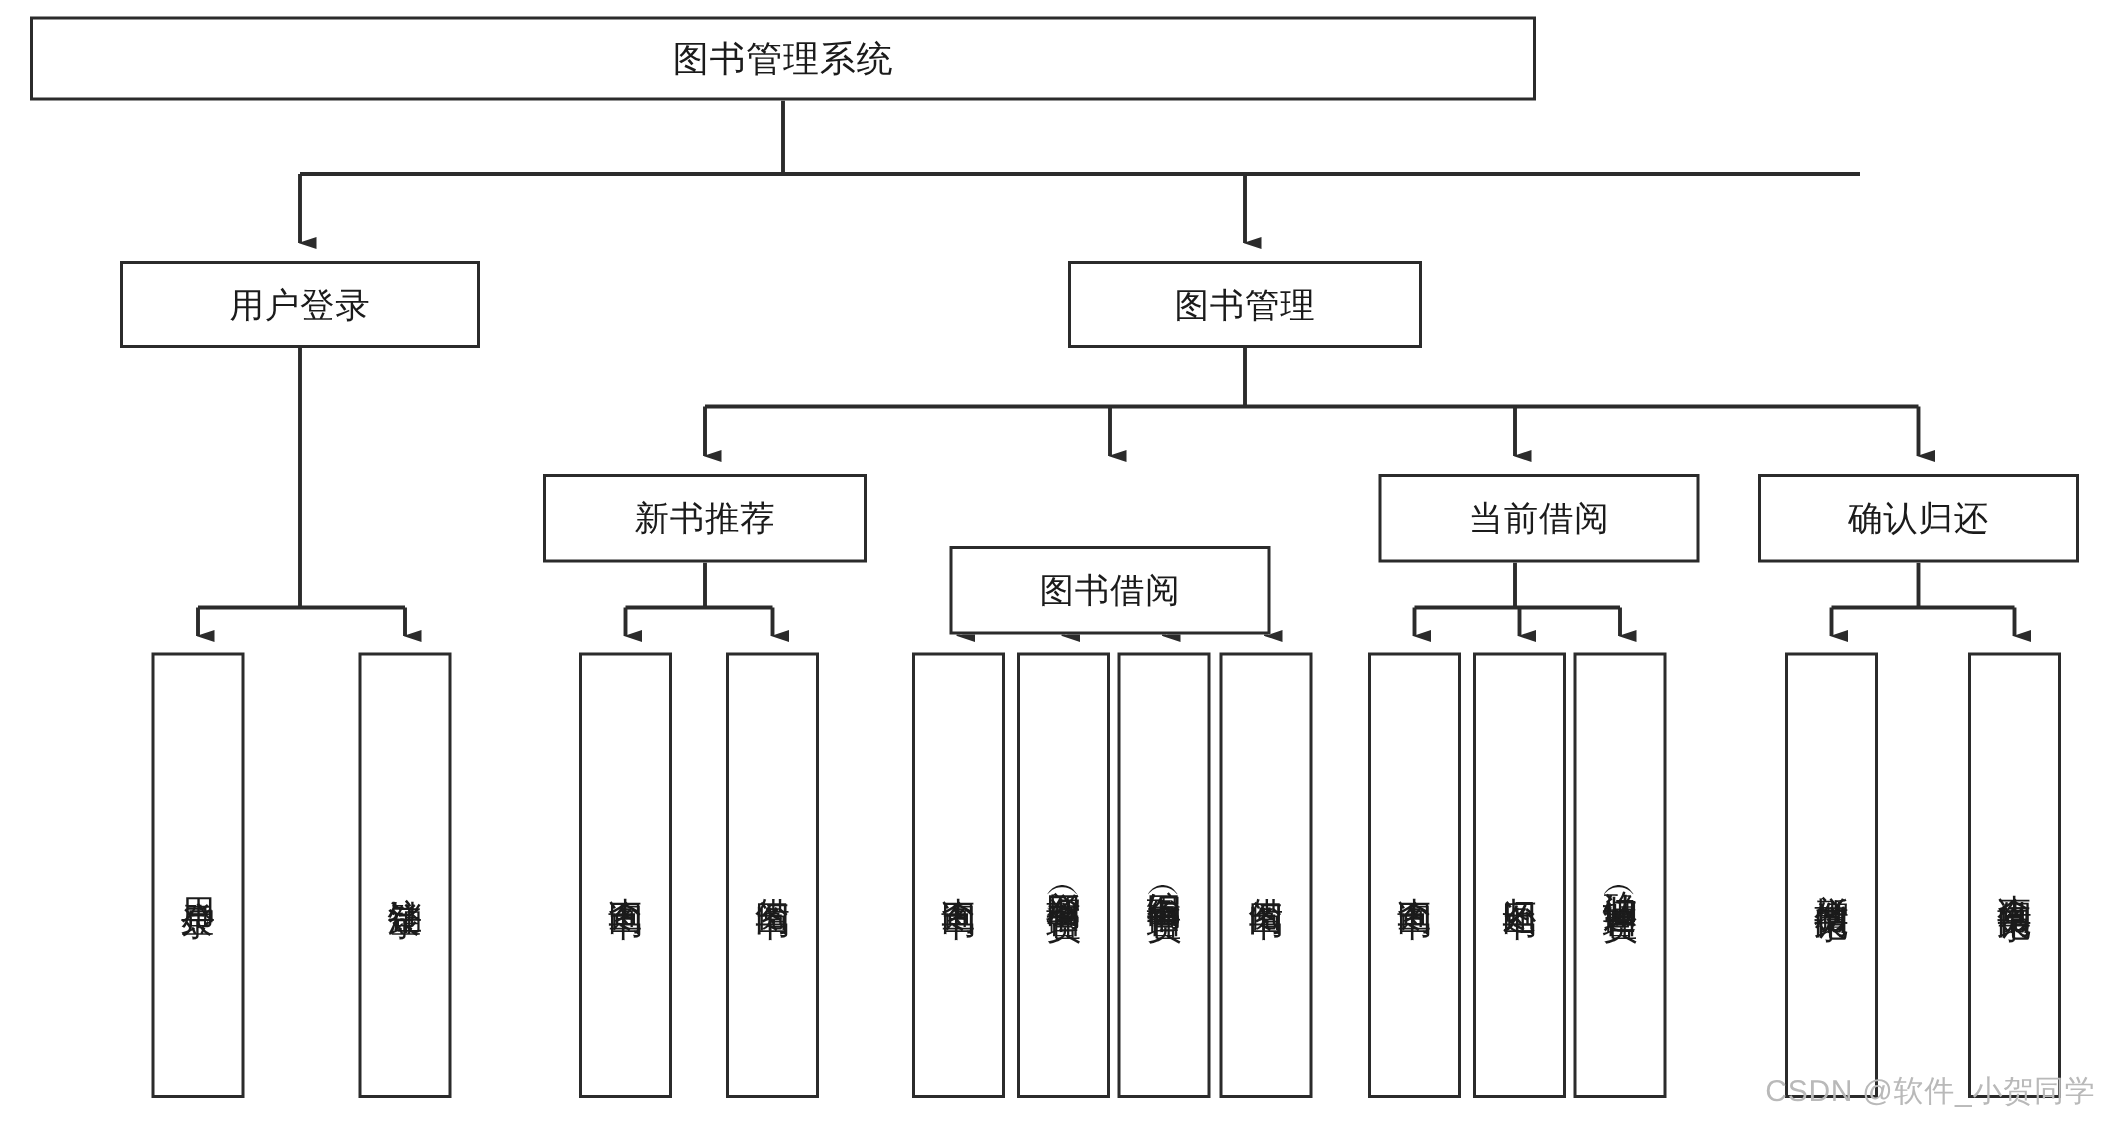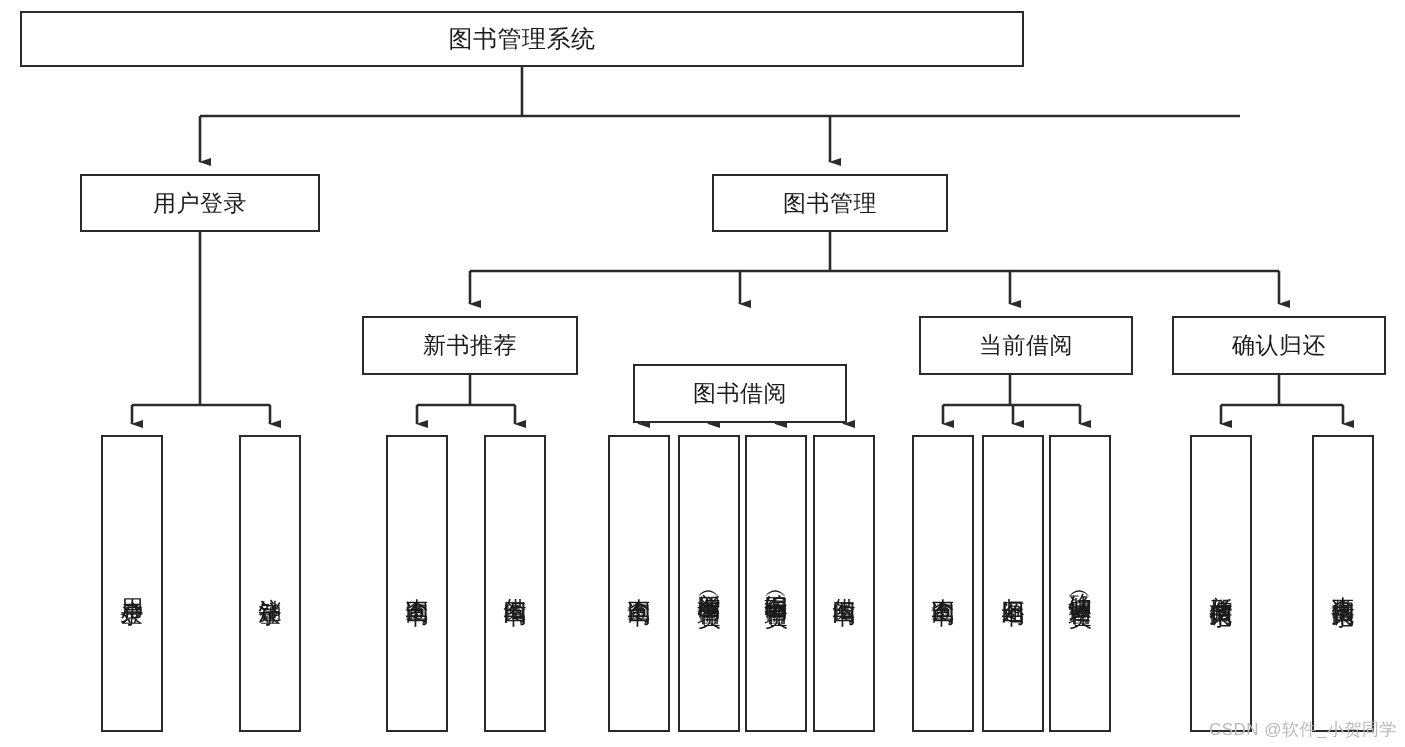--- a/index.html
+++ b/index.html
@@ -58,21 +58,21 @@
     text-orientation: upright;
     line-height: 1.18;
     letter-spacing: 2px;
     white-space: nowrap;
     display: block;
   }
   #watermark {
     position: absolute;
     right: 8px;
     bottom: 6px;
-    font-size: 17px;
+    font-size: 20px;
     color: #b9b9b9;
     letter-spacing: 0.5px;
     white-space: nowrap;
   }
 </style>
 </head>
 <body>
 
 <div id="canvas">
 

